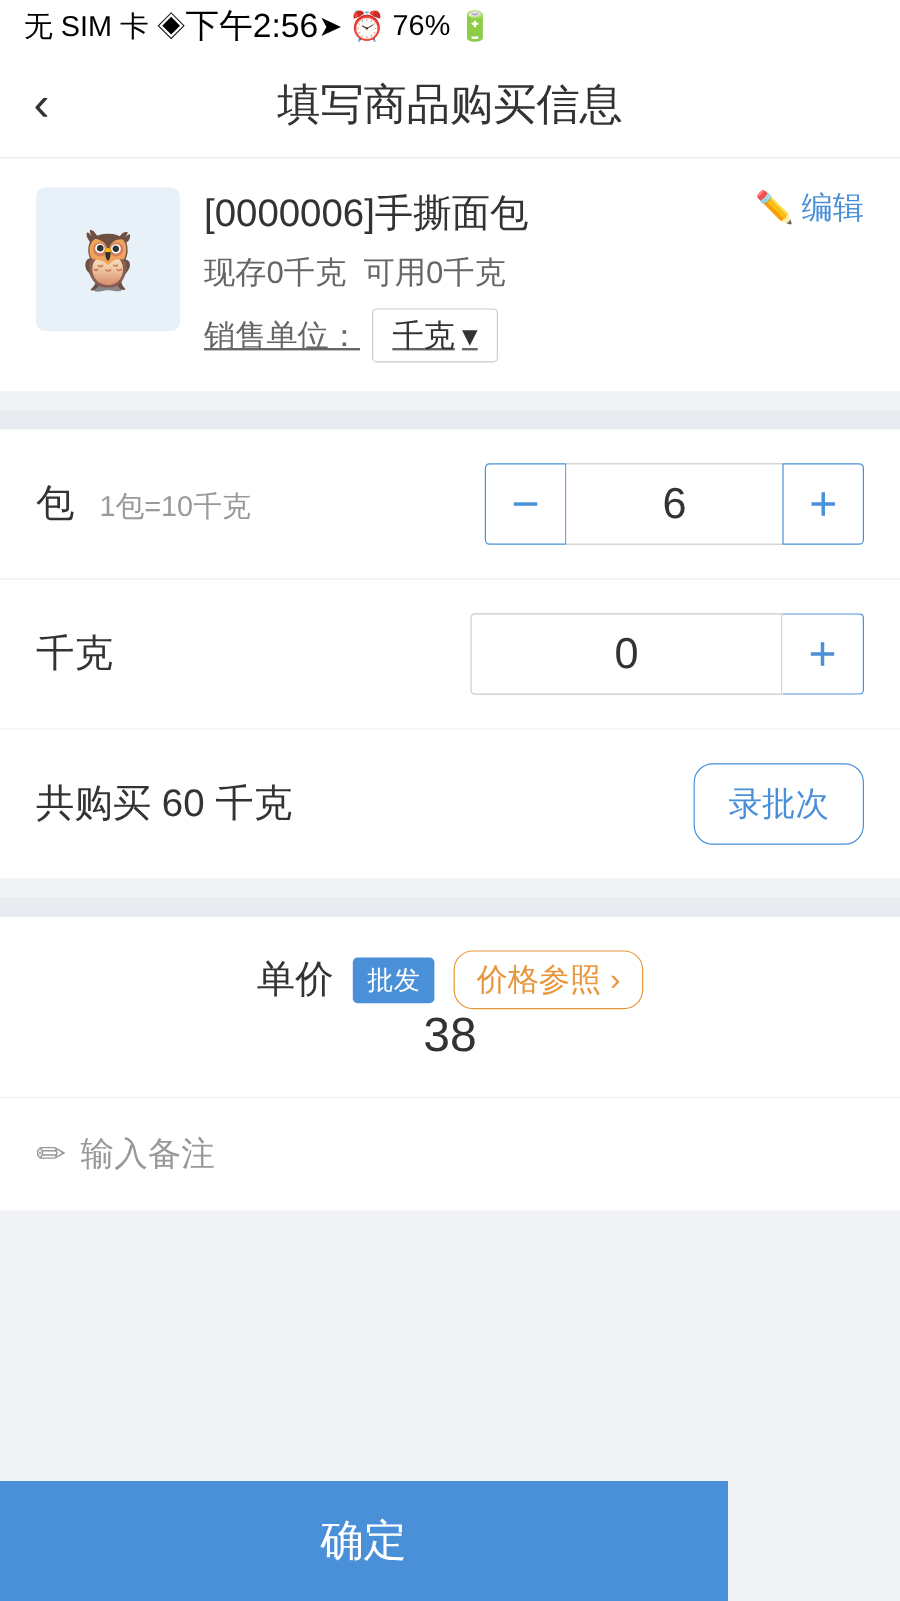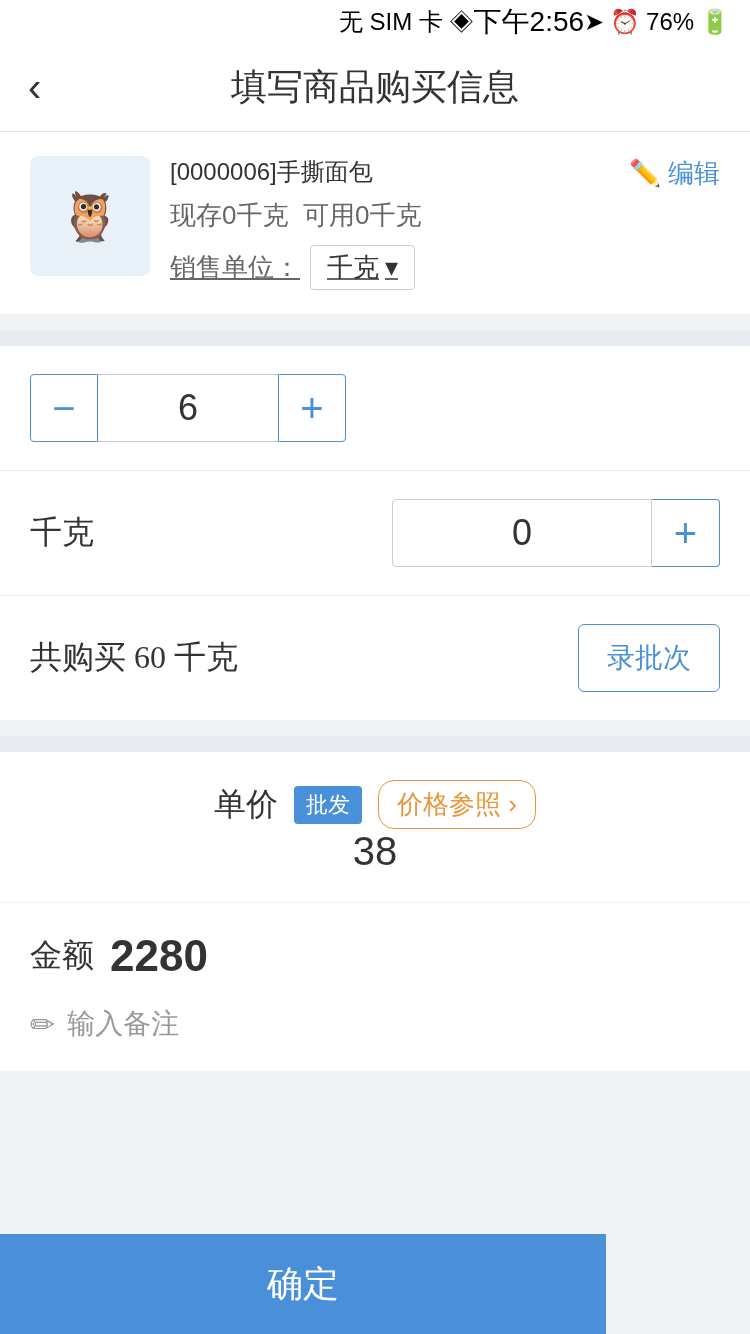--- a/index.html
+++ b/index.html
@@ -13,21 +13,21 @@
       color: #333;
     }
 
     
     .status-bar {
       width: 750px;
       height: 44px;
       background: #fff;
       display: flex;
       align-items: center;
-      justify-content: flex-end;
+      justify-content: flex-start;
       padding: 0 20px;
       font-size: 24px;
       color: #000;
     }
     .status-left { display: flex; align-items: center; gap: 8px; }
     .status-center { font-size: 28px; font-weight: 500; }
     .status-right { display: flex; align-items: center; gap: 6px; font-size: 24px; }
 
     
     .nav-bar {
@@ -70,21 +70,21 @@
       display: flex;
       align-items: center;
       justify-content: center;
       flex-shrink: 0;
     }
     .owl-icon {
       font-size: 48px;
       color: #7aa0c0;
     }
     .product-info { flex: 1; }
-    .product-name { font-size: 24px; color: #333; margin-bottom: 10px; }
+    .product-name { font-size: 32px; color: #333; margin-bottom: 10px; }
     .product-stock { font-size: 26px; color: #666; margin-bottom: 12px; }
     .product-unit { font-size: 26px; color: #666; display: flex; align-items: center; gap: 10px; text-decoration: underline; }
     .unit-select {
       border: 1px solid #ccc;
       border-radius: 4px;
       padding: 4px 16px;
       font-size: 26px;
       color: #333;
       background: #fff;
       display: inline-flex;
@@ -174,27 +174,27 @@
 
     
     .summary-section {
       background: #fff;
       padding: 28px 30px;
       display: flex;
       align-items: center;
       justify-content: space-between;
       margin-bottom: 16px;
     }
-    .summary-text { font-size: 32px; color: #333; font-family: Liberation Serif, serif; }
+    .summary-text { font-size: 32px; color: #333; }
     .batch-btn {
       border: 1px solid #4a90d9;
       color: #4a90d9;
       background: #fff;
       padding: 14px 28px;
-      border-radius: 6px;
+      border-radius: 16px;
       font-size: 28px;
       cursor: pointer;
     }
 
     
     .price-section {
       background: #fff;
       padding: 28px 30px;
       margin-bottom: 0;
       display: flex;
@@ -315,20 +315,24 @@
       <span>✏️</span>
       <span>编辑</span>
     </div>
   </div>
 
   <div class="divider"></div>
 
   <div class="input-section">
 
     <div class="input-row">
+      <div class="input-label">
+        <span>包</span>
+        <span class="input-unit-hint">1包=10千克</span>
+      </div>
       <div class="qty-control">
         <button class="qty-btn qty-minus">−</button>
         <input class="qty-input" type="text" value="6" style="">
         <button class="qty-btn qty-plus">+</button>
       </div>
     </div>
 
     <div class="input-row">
       <div class="input-label">千克</div>
       <div class="qty-control">
@@ -348,24 +352,20 @@
   <div class="price-section">
     <div class="price-left">
       <span class="price-label">单价</span>
       <span class="tag-pifa">批发</span>
       <button class="price-ref-btn">价格参照 ›</button>
     </div>
     <span class="price-value">38</span>
   </div>
 
   <div class="amount-section">
-    <div class="amount-row">
-      <span class="amount-label">金额</span>
-      <span class="amount-value">2280</span>
-    </div>
     <div class="note-row">
       <span class="pencil-icon">✏</span>
       <span class="note-text">输入备注</span>
     </div>
   </div>
 
   <div class="gray-area"></div>
 </div>
 
 <button class="confirm-btn">确定</button>

